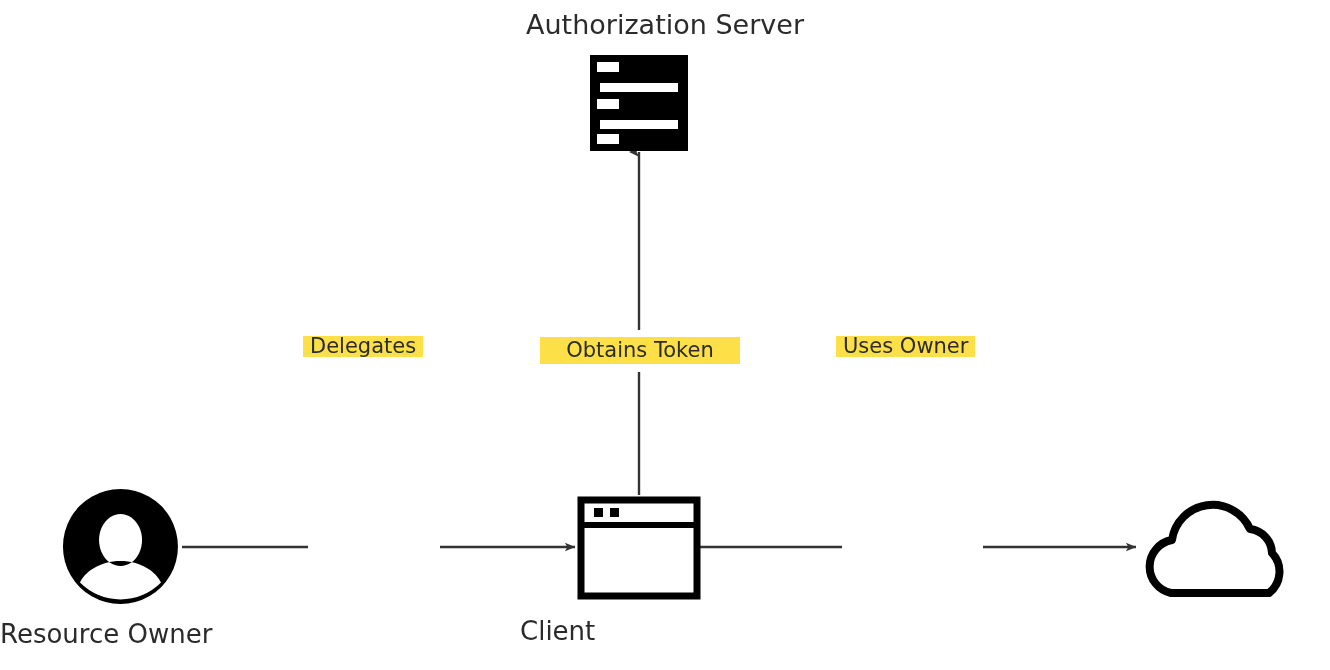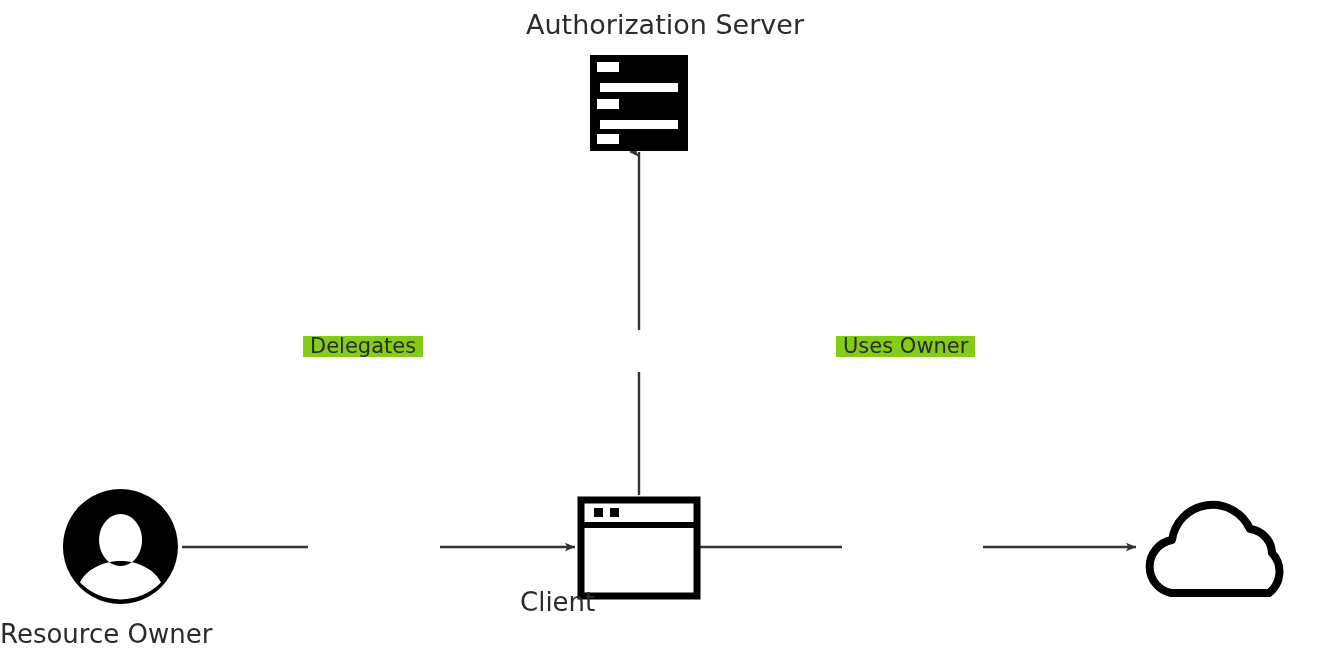--- a/index.html
+++ b/index.html
@@ -51,32 +51,32 @@
     font-size: 26px;
     text-align: left;
   }
   #caption-resource-owner {
     left: 0px;
     top: 621px;
     width: 242px;
   }
   #caption-client {
     left: 520px;
-    top: 589px;
+    top: 618px;
     width: 240px;
   }
   #caption-resource-server {
     left: 1088px;
     top: 621px;
     width: 242px;
   }
   .edge-label {
     font-size: 21px;
     text-align: center;
-    background: #84cc16;
+    background: #fde047;
     padding: 0 7px;
   }
   #label-delegates {
     left: 303px;
     top: 336px;
   }
   #label-uses-token {
     left: 836px;
     top: 336px;
   }
@@ -184,18 +184,19 @@
 
   <div class="diagram-title" id="title-authorization-server">Authorization Server</div>
 
   <div class="node-caption" id="caption-resource-owner">Resource Owner</div>
 
   <div class="node-caption" id="caption-client">Client</div>
 
 
   <div class="edge-label" id="label-delegates">Delegates</div>
 
+  <div class="edge-label" id="label-obtains-token">Obtains Token</div>
 
   <div class="edge-label" id="label-uses-token">Uses Owner</div>
 
   <div class="watermark"></div>
 
 </div>
 
 </body></html>

